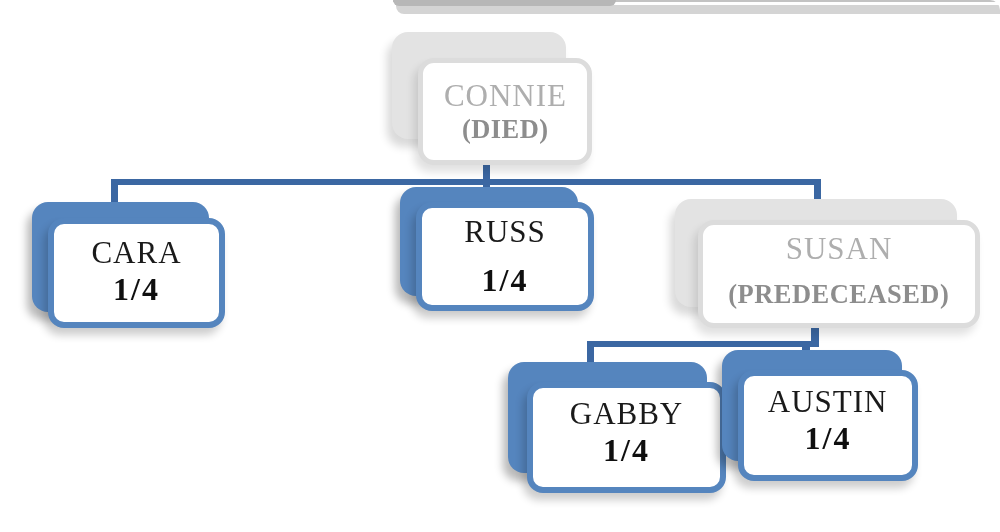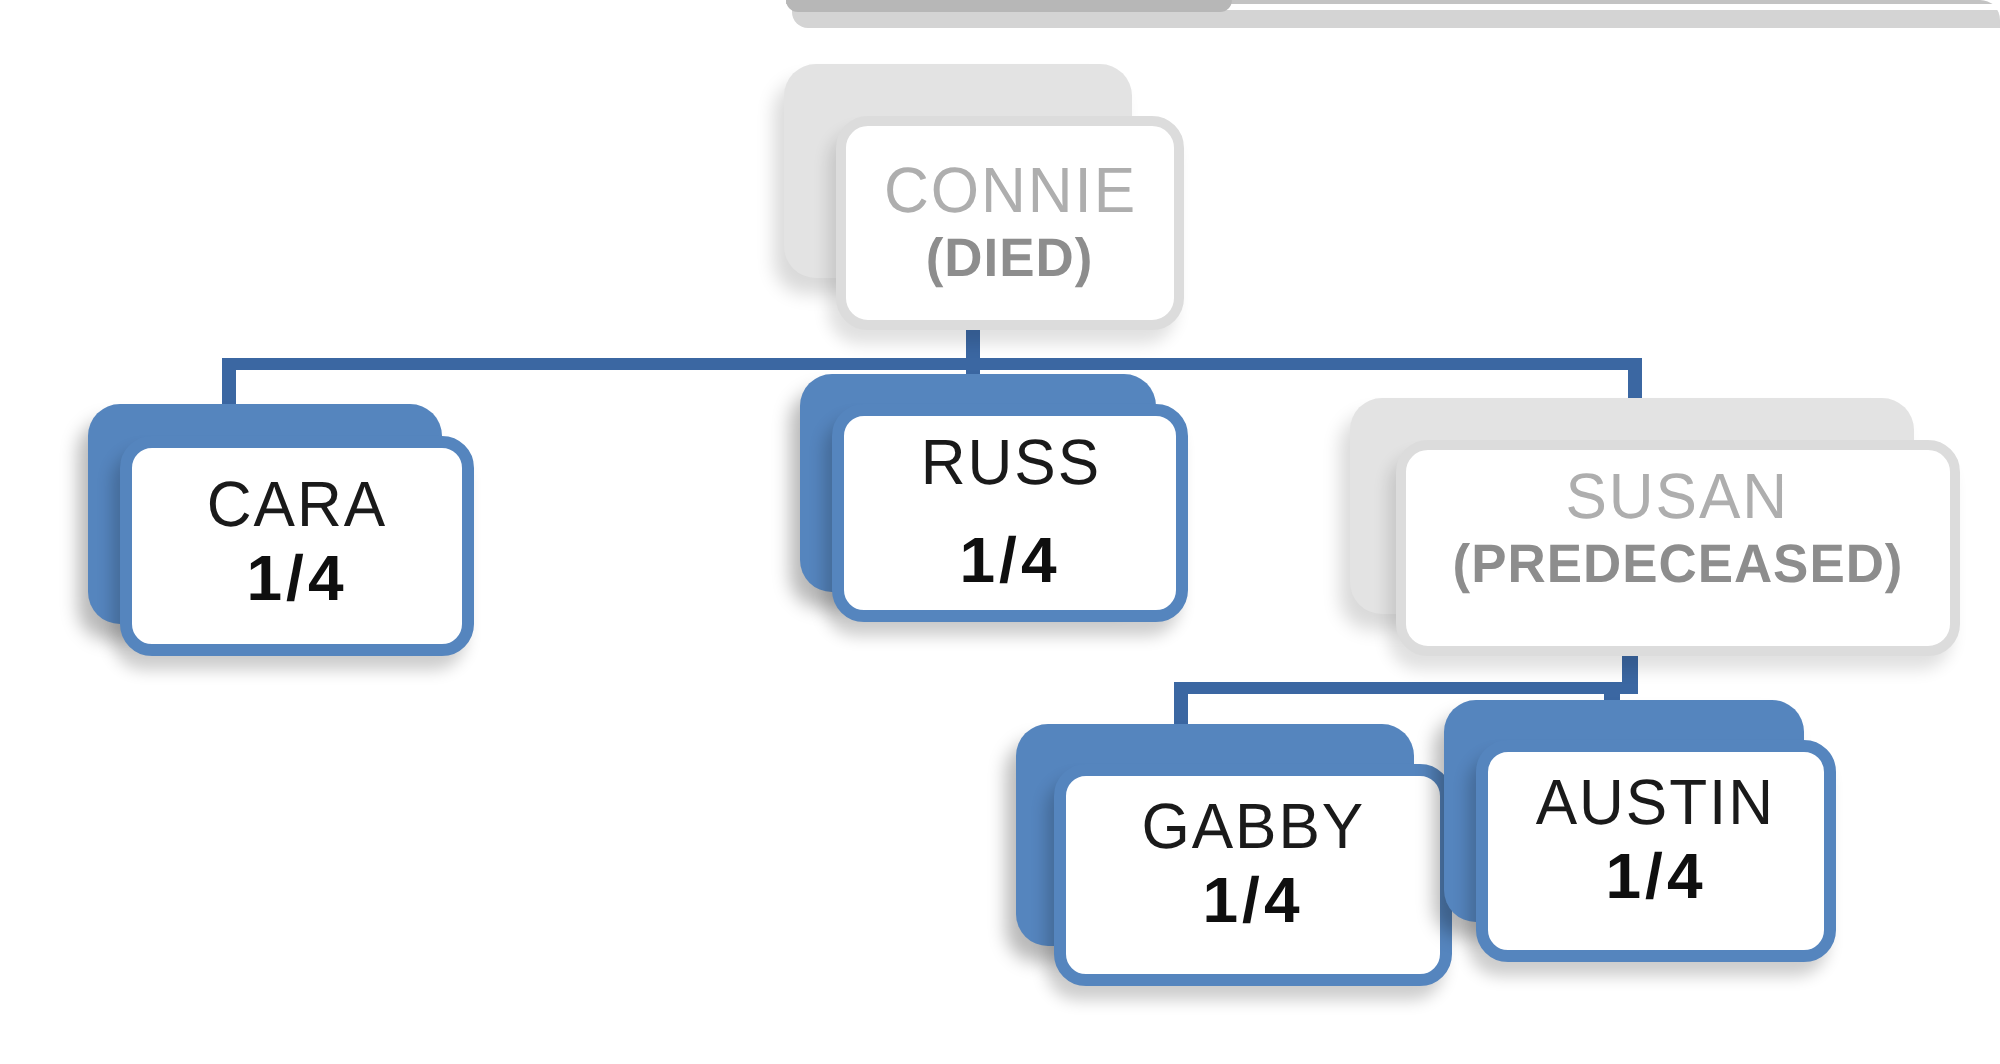--- a/index.html
+++ b/index.html
@@ -1,21 +1,21 @@
 <!DOCTYPE html>
 <html style="--page-bg: #ffffff; --node-blue: #5585be; --connector-blue: #3b67a2; --gray-card: #e3e3e3; --gray-border: #dcdcdc; --gray-name: #aeaeae; --gray-note: #8d8d8d; --ink: #1a1a1a; --strip-light: #d4d4d4; --strip-dark: #b7b7b7; --strip-line: #c3c3c3;"><head>
 <meta charset="utf-8">
 <style>
   html,body{margin:0;padding:0;background:#fff;}
   .stage{
     position:relative;
     width:1000px;height:532px;
     background:var(--page-bg,#fff);
     overflow:hidden;
-    font-family:Liberation Sans, sans-serif;
+    font-family:Liberation Serif, serif;
     border-radius:10px;
   }
   
   .strip{position:absolute;}
   .strip-line{left:393px;top:0;width:607px;height:2px;background:var(--strip-line,#c3c3c3);}
   .strip-bar{left:396px;top:5px;width:604px;height:9px;background:var(--strip-light,#d4d4d4);border-radius:0 0 0 8px;}
   .strip-dark{left:393px;top:0;width:223px;height:6px;background:var(--strip-dark,#b7b7b7);border-radius:0 0 8px 8px;}
 
   
   .conn{position:absolute;background:var(--connector-blue,#3b67a2);}
@@ -72,39 +72,39 @@
   <div class="conn" style="left:802px;top:341px;width:8px;height:27px;"></div>
 
   <div class="node gray" style="left:418px;top:58px;width:174px;height:107px;--bx:-26px;--by:-26px;">
     <div class="back"></div>
     <div class="front" style="padding-top:16px;">
       <div class="name">CONNIE</div>
       <div class="note">(DIED)</div>
     </div>
   </div>
 
-  <div class="node blue" style="left:60px;top:218px;width:177px;height:110px;--bx:-16px;--by:-16px;">
+  <div class="node blue" style="left:48px;top:218px;width:177px;height:110px;--bx:-16px;--by:-16px;">
     <div class="back"></div>
     <div class="front" style="padding-top:12px;">
       <div class="name">CARA</div>
       <div class="share">1/4</div>
     </div>
   </div>
 
   <div class="node blue" style="left:416px;top:202px;width:178px;height:109px;--bx:-16px;--by:-15px;">
     <div class="back"></div>
     <div class="front" style="padding-top:7px;">
       <div class="name">RUSS</div>
       <div class="share" style="margin-top:15px;">1/4</div>
     </div>
   </div>
 
   <div class="node gray" style="left:698px;top:220px;width:282px;height:108px;--bx:-23px;--by:-21px;">
     <div class="back"></div>
-    <div class="front" style="padding-top:7px;">
+    <div class="front" style="padding-top:7px;gap:12px;">
       <div class="name">SUSAN</div>
       <div class="note">(PREDECEASED)</div>
     </div>
   </div>
 
   <div class="node blue" style="left:527px;top:382px;width:199px;height:111px;--bx:-19px;--by:-20px;">
     <div class="back"></div>
     <div class="front" style="padding-top:9px;">
       <div class="name">GABBY</div>
       <div class="share">1/4</div>

